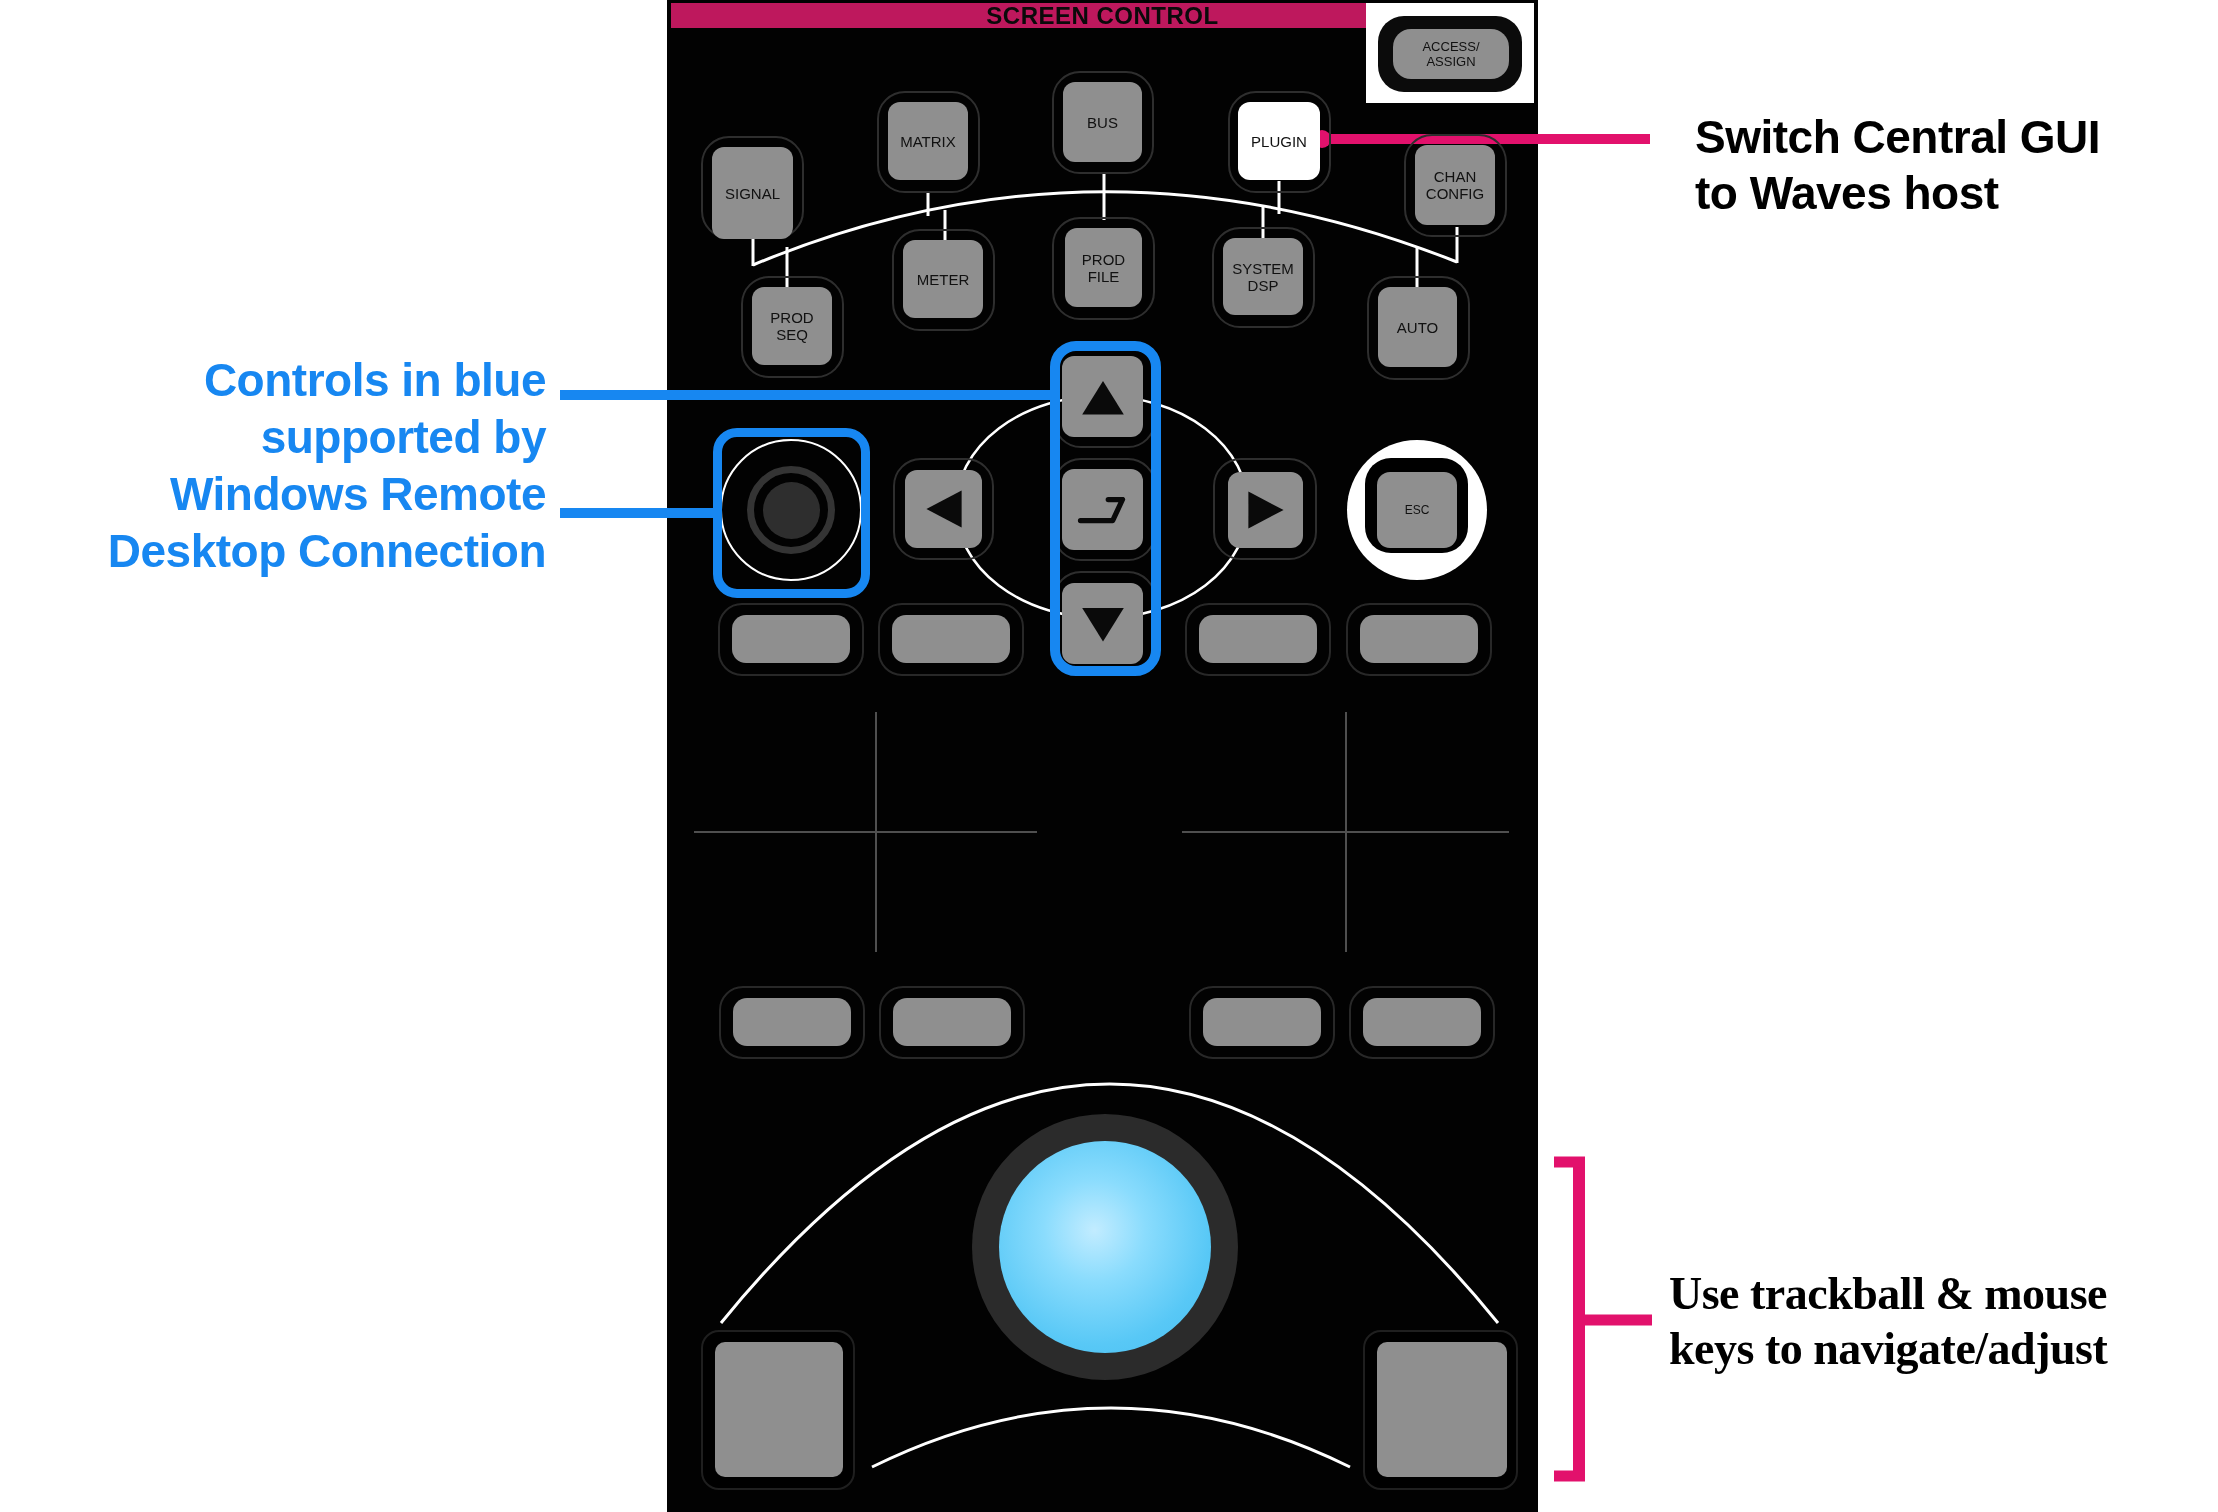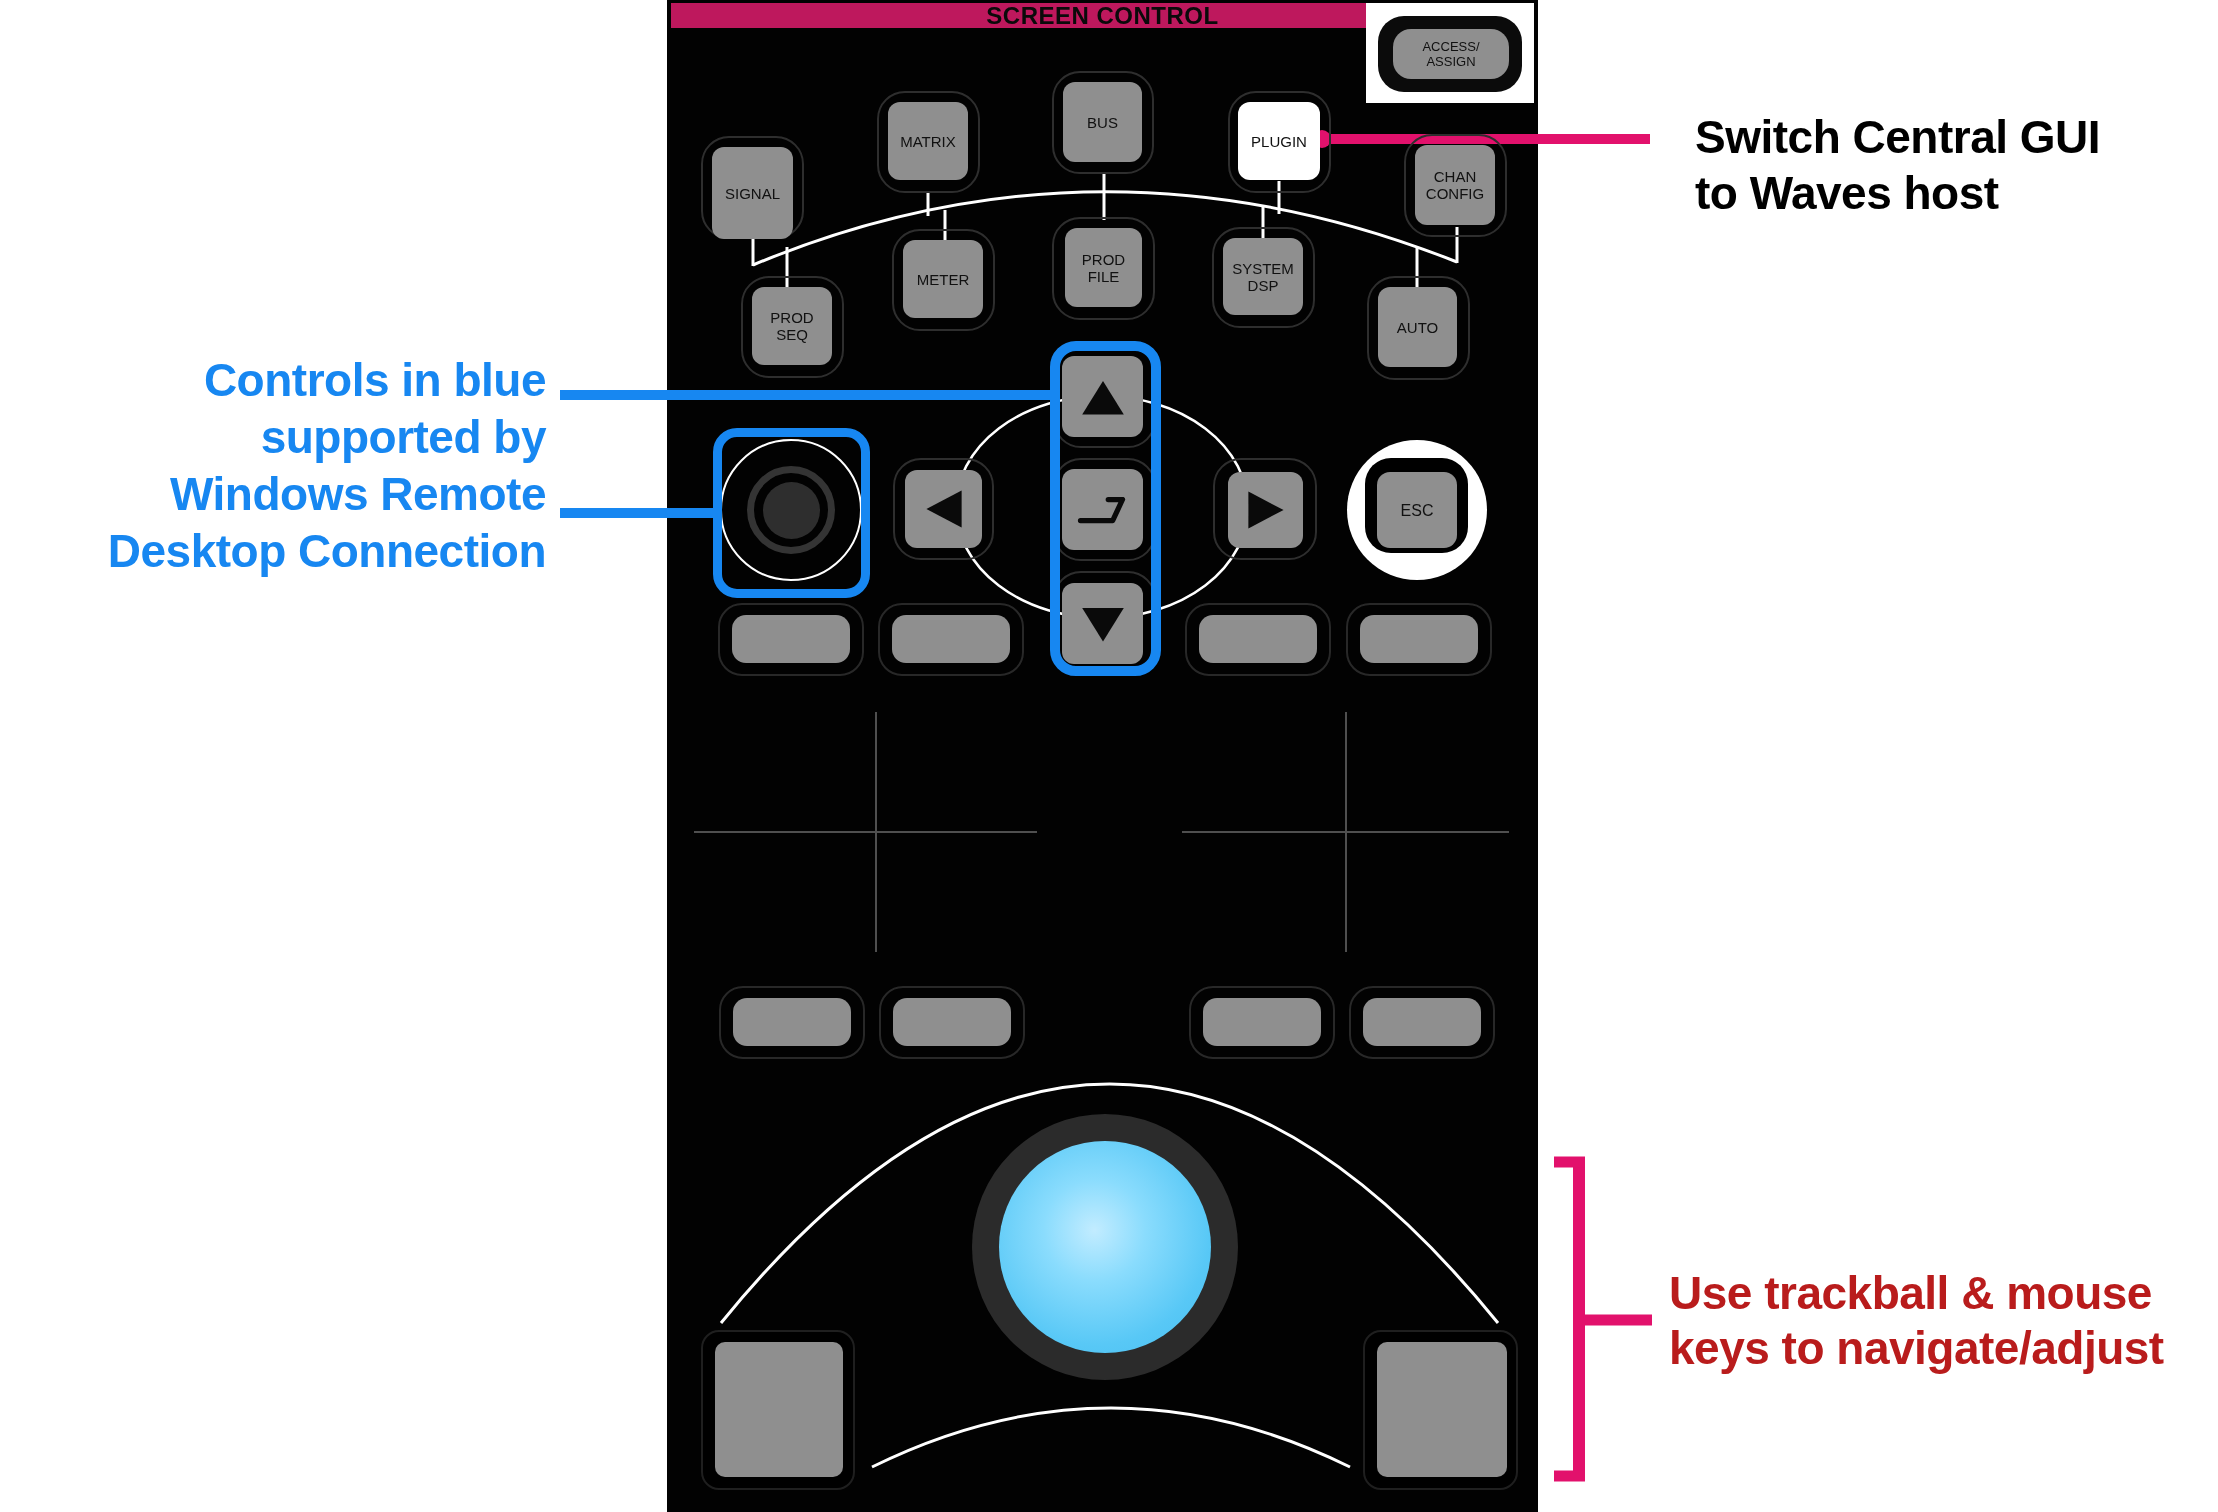--- a/index.html
+++ b/index.html
@@ -48,21 +48,21 @@
   .ball-ring { position:absolute; left:972px; top:1114px; width:266px; height:266px;
     background:#2b2b2b; border-radius:50%; z-index:2; }
   .ball { position:absolute; left:999px; top:1141px; width:212px; height:212px; border-radius:50%; z-index:2;
     background:radial-gradient(circle at 45% 42%, #c2ecff 0%, #8adcfd 30%, #58c8f6 68%, #46bdf1 100%); }
 
   
   .note { position:absolute; font-weight:700; font-size:46px; z-index:3; letter-spacing:-0.5px; }
   .note div { white-space:nowrap; }
   .note-blue { right:1672px; top:352px; line-height:57px; color:#1787f1; text-align:right; }
   .note-pink-top { left:1695px; top:109px; line-height:56px; color:#000000; }
-  .note-pink-bottom { left:1669px; top:1266px; line-height:55px; color:#b91c1c; }
+  .note-pink-bottom { left:1669px; top:1266px; line-height:55px; color:#000000;font-family:Liberation Serif, serif; }
 
   .arrow-svg { width:48px; height:42px; display:block; }
   .enter-svg { width:60px; height:42px; display:block; }
 </style>
 </head>
 <body>
 
 <div class="page">
 
   <div class="panel"></div>
@@ -217,21 +217,21 @@
   <div class="key" style="left:1062px;top:583px;width:81px;height:81px;">
     <svg class="arrow-svg" viewBox="0 0 60 52">
         <polygon points="30,48 4,6 56,6" fill="#0a0a0a"></polygon>
       </svg>
   </div>
 
   <div class="blue-box" style="left:1050px;top:341px;width:111px;height:335px;border-width:10px;border-radius:26px;"></div>
 
   <div class="esc-well" style="left:1365px;top:458px;width:103px;height:95px;"></div>
   <div class="key" style="left:1377px;top:472px;width:80px;height:76px;border-radius:13px;">
-    <span class="lbl" style="font-size:16px;">ESC</span>
+    <span class="lbl" style="font-size:12px;">ESC</span>
   </div>
 
   <div class="pillwell" style="left:718px;top:603px;width:146px;height:73px;"></div>
   <div class="pill" style="left:732px;top:615px;width:118px;height:48px;"></div>
   <div class="pillwell" style="left:878px;top:603px;width:146px;height:73px;"></div>
   <div class="pill" style="left:892px;top:615px;width:118px;height:48px;"></div>
   <div class="pillwell" style="left:1185px;top:603px;width:146px;height:73px;"></div>
   <div class="pill" style="left:1199px;top:615px;width:118px;height:48px;"></div>
   <div class="pillwell" style="left:1346px;top:603px;width:146px;height:73px;"></div>
   <div class="pill" style="left:1360px;top:615px;width:118px;height:48px;"></div>

